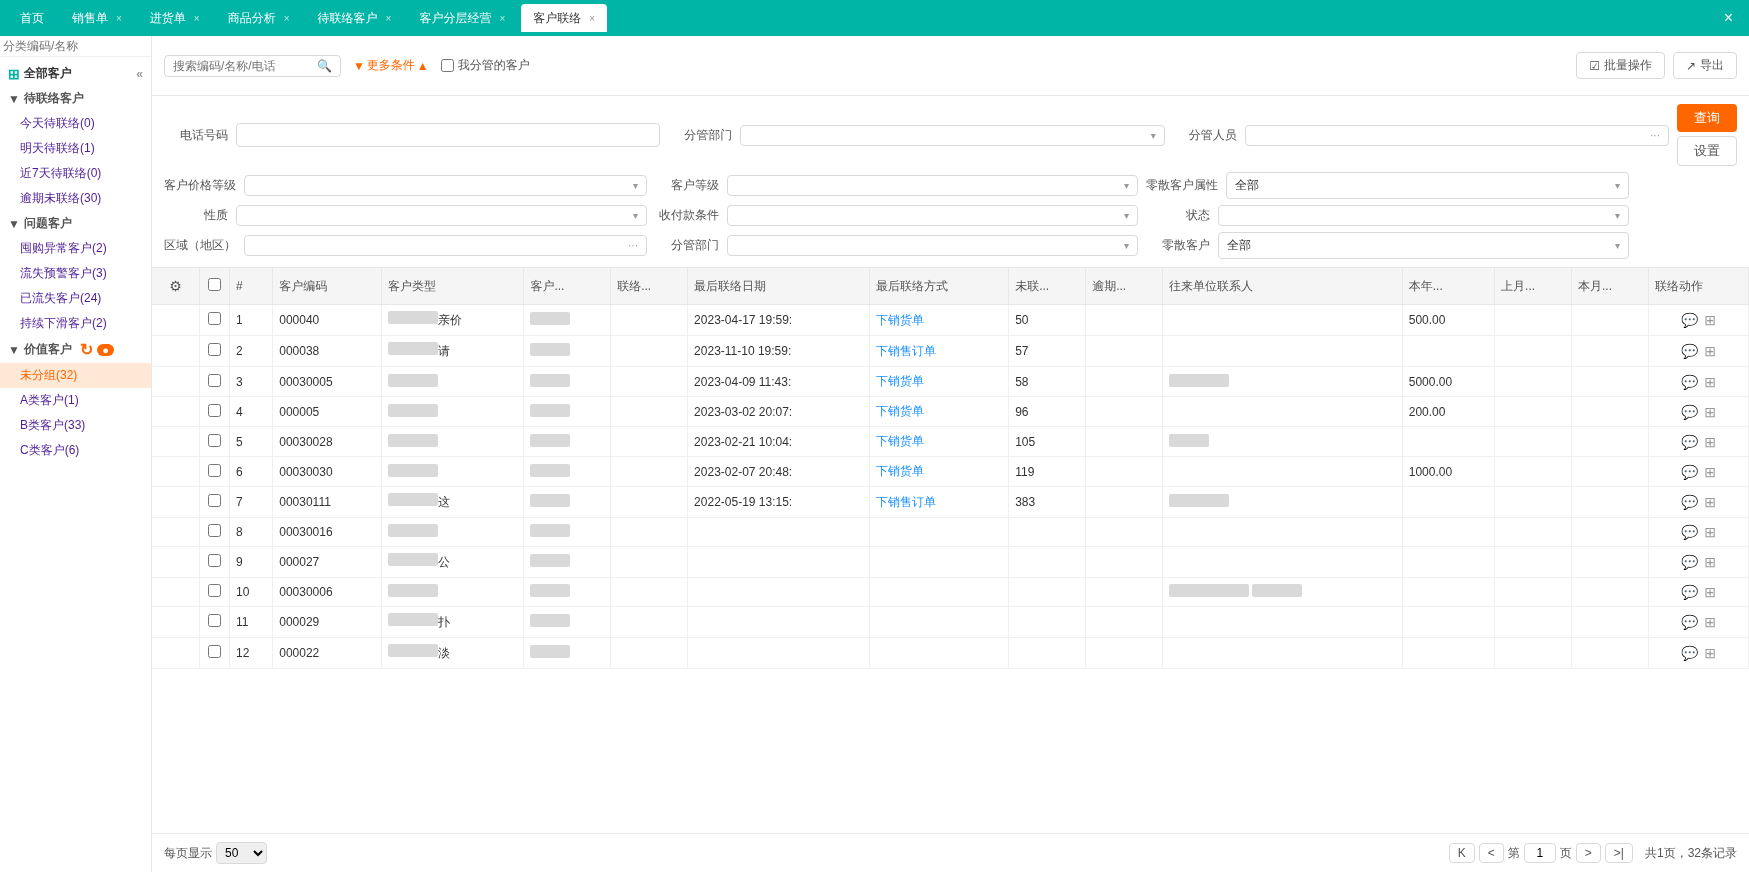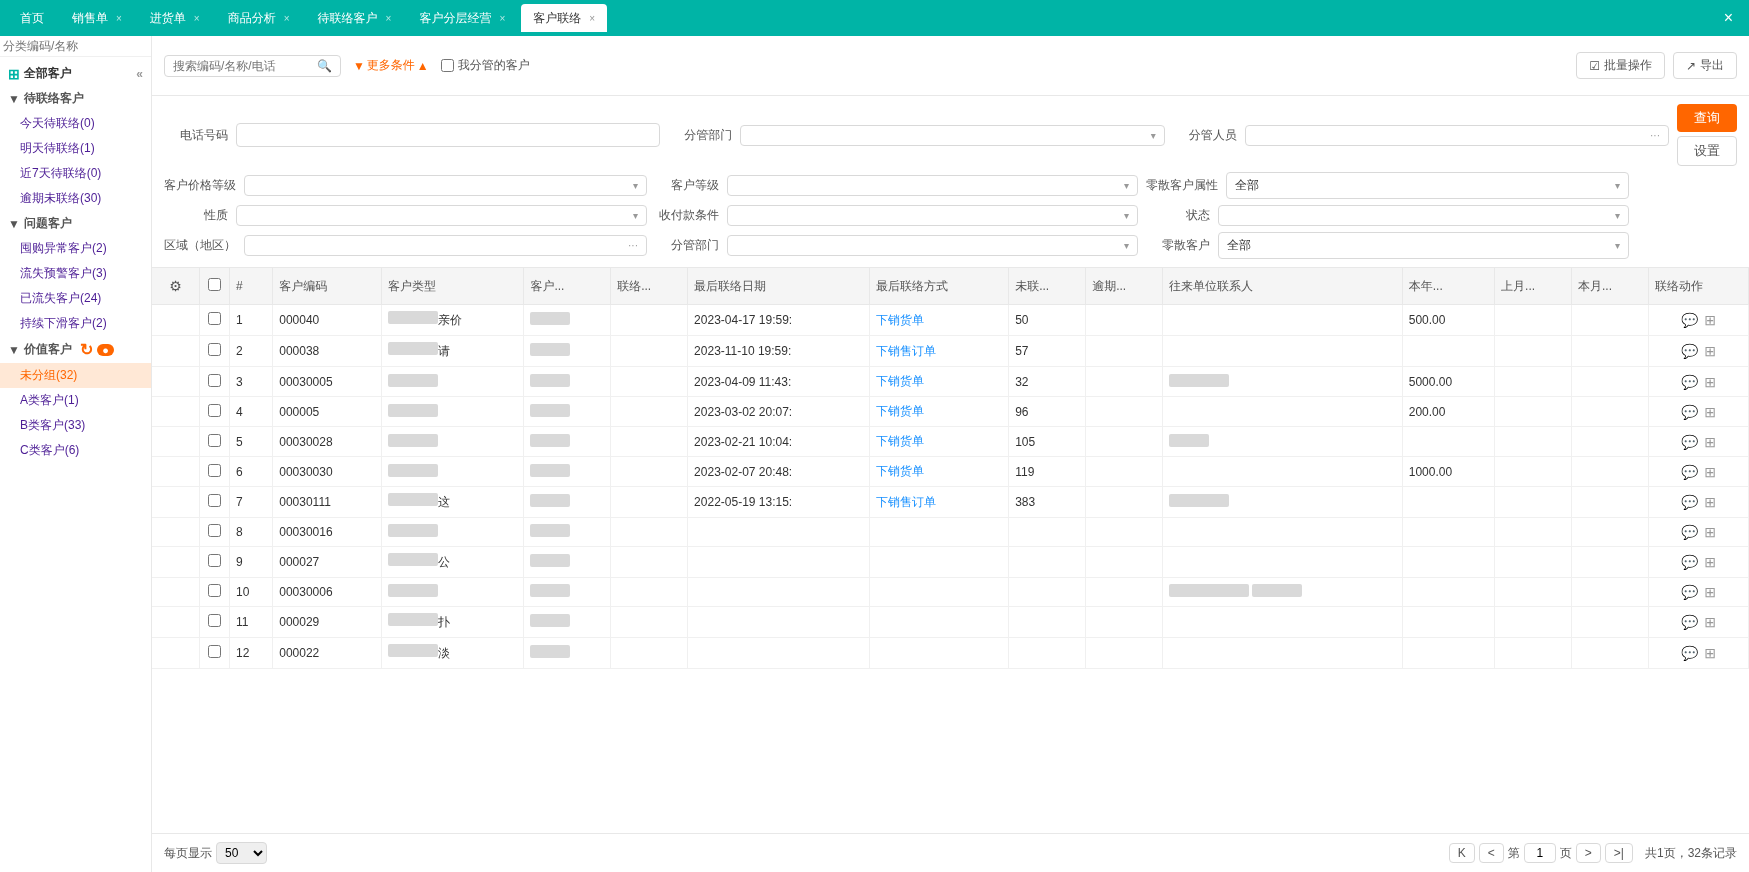--- a/index.html
+++ b/index.html
@@ -648,21 +648,21 @@
       <td class="center checkbox-col">
         <input type="checkbox" style="">
       </td>
       <td>3</td>
       <td>00030005</td>
       <td><span style="background:#d9d9d9;display:inline-block;width:50px;height:13px;border-radius:2px;"></span></td>
       <td><span style="background:#d9d9d9;display:inline-block;width:40px;height:13px;border-radius:2px;"></span></td>
       <td></td>
       <td>2023-04-09 11:43:</td>
       <td><a class="link-text">下销货单</a></td>
-      <td>32</td>
+      <td>58</td>
       <td></td>
       <td><span style="background:#d9d9d9;display:inline-block;width:60px;height:13px;border-radius:2px;"></span></td>
       <td>5000.00</td>
       <td></td>
       <td></td>
       <td>
         <div class="action-icons">
           <span class="action-icon" title="联络">💬</span>
           <span class="action-icon" title="更多">⊞</span>
         </div>

